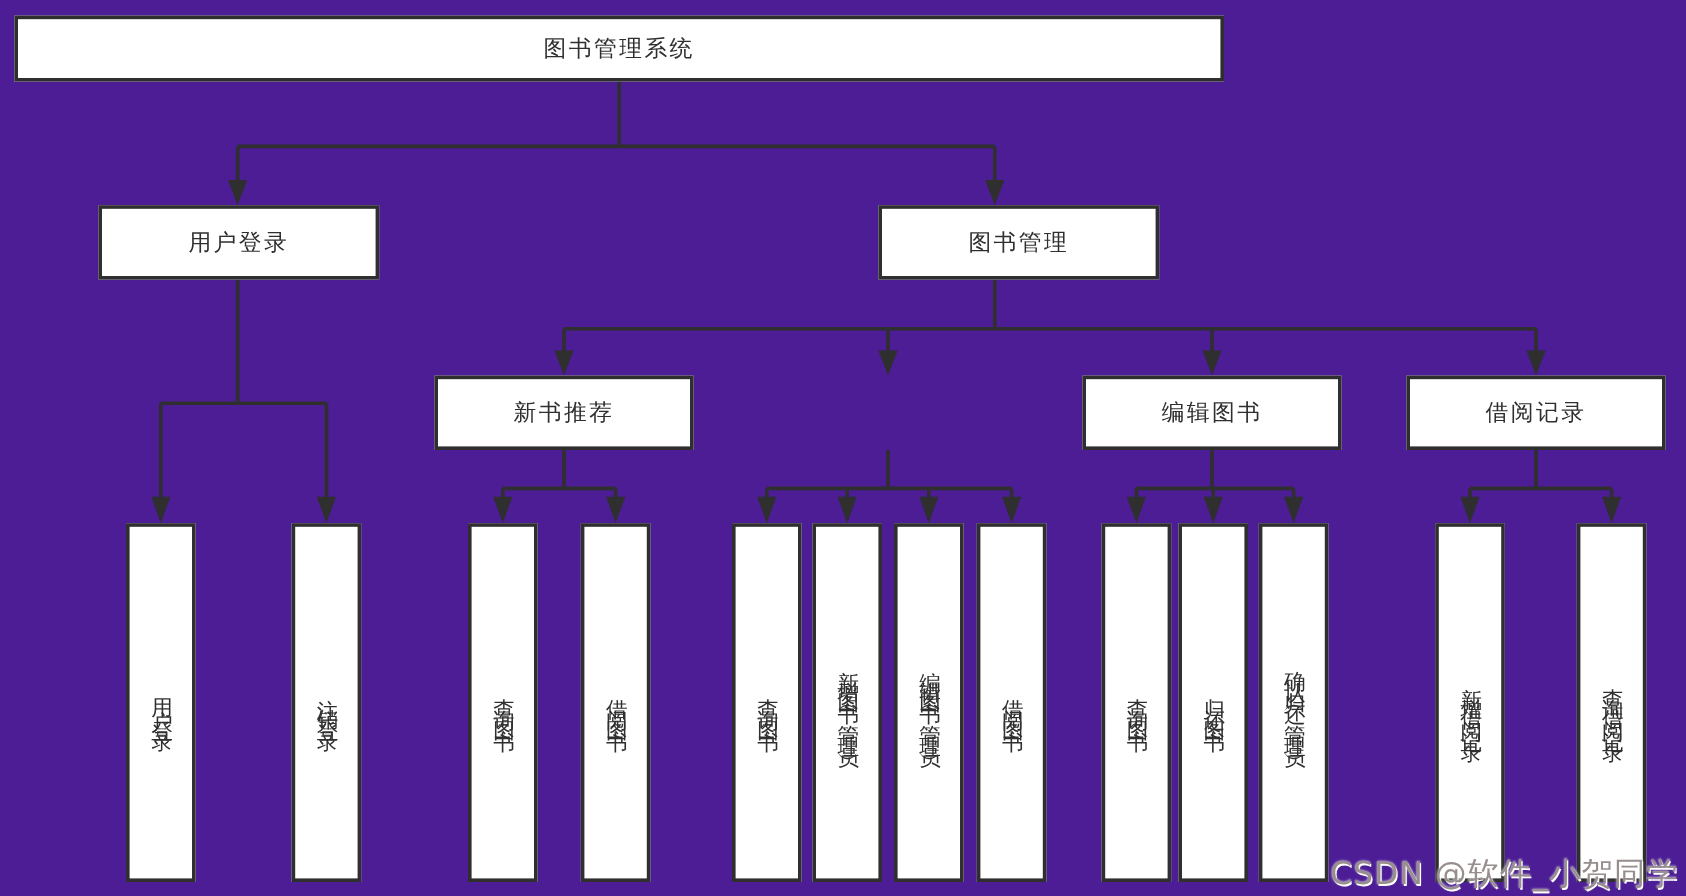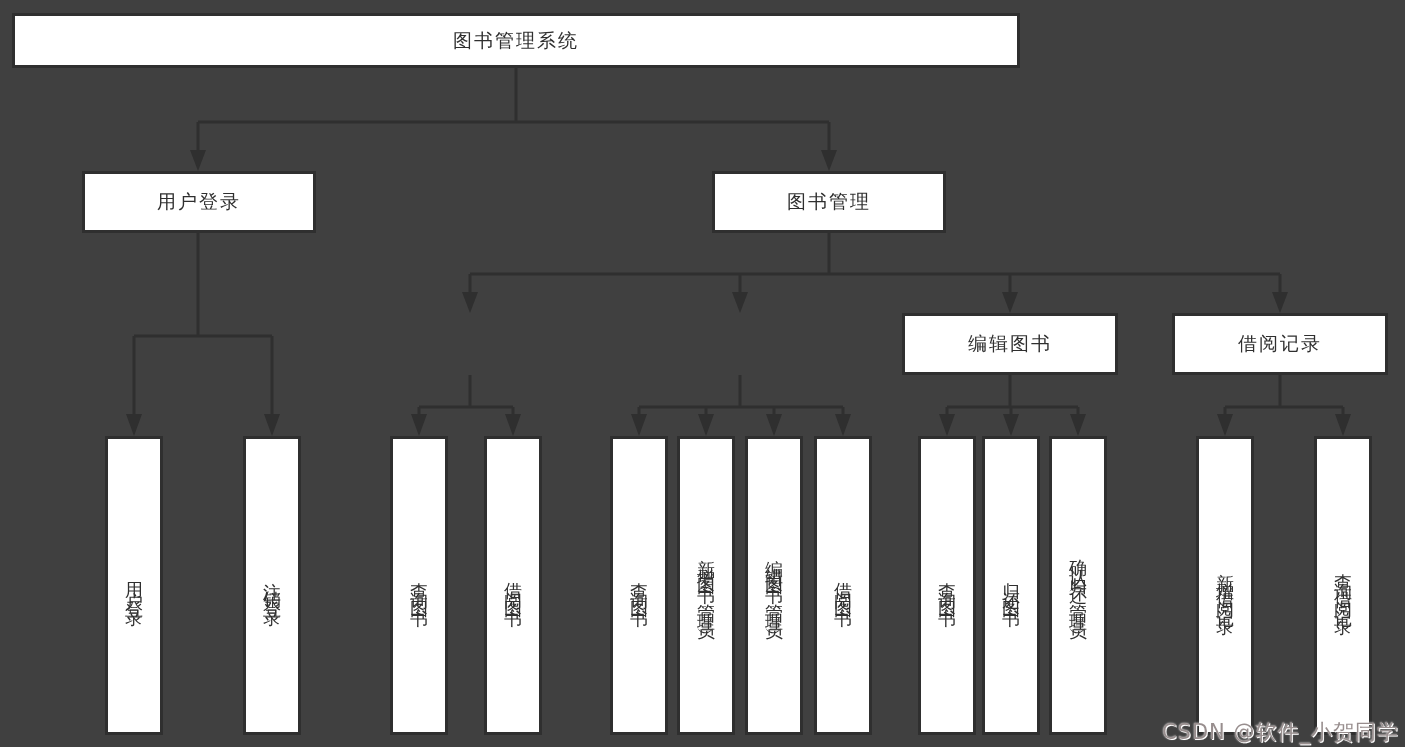--- a/index.html
+++ b/index.html
@@ -1,20 +1,20 @@
 <!DOCTYPE html>
 <html><head>
 <meta charset="utf-8">
 <style>
   html, body { margin: 0; padding: 0; background: #ffffff; }
   .canvas {
     position: relative;
     width: 1405px;
     height: 747px;
-    background: #404040;
+    background: #4c1d95;
     font-family: "DejaVu Sans", "Liberation Sans", sans-serif;
     overflow: hidden;
   }
   .connectors {
     position: absolute;
     left: 0; top: 0;
     width: 1405px; height: 747px;
     pointer-events: none;
   }
   .box {
@@ -36,21 +36,21 @@
     writing-mode: vertical-rl;
     text-orientation: mixed;
     font-size: 18px;
     letter-spacing: 9px;
     white-space: nowrap;
   }
   .watermark {
     position: absolute;
     right: 6px;
     bottom: 1px;
-    font-size: 21px;
+    font-size: 26px;
     letter-spacing: 1px;
     color: #988e8e;
     text-shadow: 0 0 2px #ffffff, 1px 1px 0 #ffffff;
     white-space: nowrap;
   }
 </style>
 </head>
 <body>
 
 <div class="canvas">
@@ -84,24 +84,27 @@
       M1217 414 H1233 L1225 436 Z  M1335 414 H1351 L1343 436 Z"></path>
   </svg>
 
   <div class="box" style="left:12px; top:13px; width:1008px; height:55px;">
     <span class="label">图书管理系统</span>
   </div>
 
   <div class="box" style="left:82px; top:171px; width:234px; height:62px;">
     <span class="label">用户登录</span>
   </div>
-  <div class="box" style="left:712px; top:171px; width:234px; height:62px;font-family:Liberation Serif, serif;">
+  <div class="box" style="left:732px; top:171px; width:234px; height:62px;font-family:Liberation Serif, serif;">
     <span class="label">图书管理</span>
   </div>
 
+  <div class="box" style="left:362px; top:313px; width:216px; height:62px;">
+    <span class="label">新书推荐</span>
+  </div>
   <div class="box" style="left:902px; top:313px; width:216px; height:62px;">
     <span class="label">编辑图书</span>
   </div>
   <div class="box" style="left:1172px; top:313px; width:216px; height:62px;">
     <span class="label">借阅记录</span>
   </div>
 
   <div class="box v" style="left:105px; top:436px; width:58px; height:299px;">
     <span class="label">用户登录</span>
   </div>

